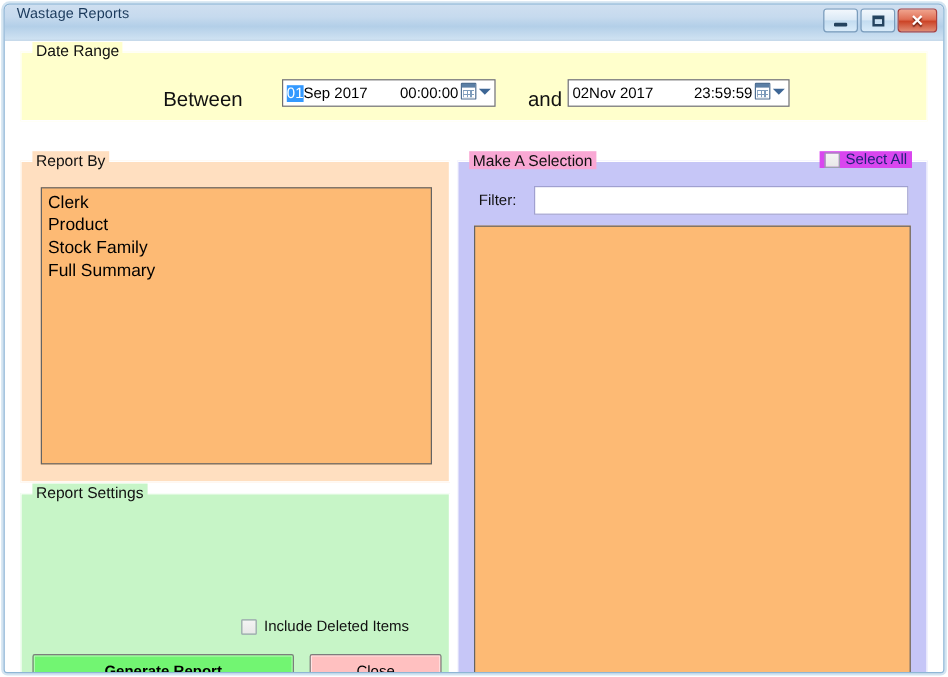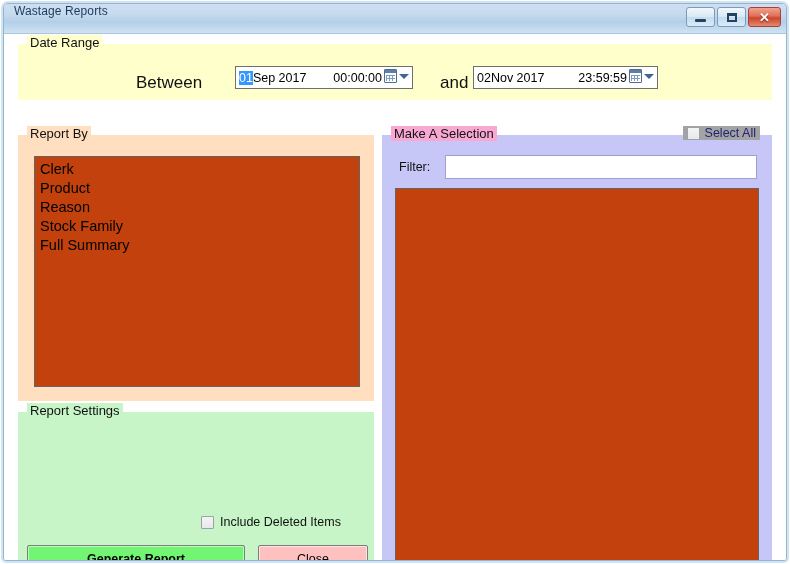--- a/index.html
+++ b/index.html
@@ -212,21 +212,21 @@
     left: 13px;
     top: 100px;
     width: 358px;
     height: 268px;
     background: #ffdfc0;
   }
   #report-by .group-title { background: #ffdfc0; }
   .listbox {
     position: absolute;
     box-sizing: border-box;
-    background: #c2410c;
+    background: #fdba74;
     border: 1px solid #646464;
     overflow: hidden;
   }
   #report-by-list {
     left: 16px;
     top: 21px;
     width: 326px;
     height: 231px;
     padding: 3px 0 0 3px;
   }
@@ -309,21 +309,21 @@
     background: #c6c6f7;
   }
   #make-a-selection .group-title { background: #f9a8d4; }
   #select-all-row {
     position: absolute;
     right: 12px;
     top: -9px;
     display: flex;
     align-items: center;
     gap: 5px;
-    background: #a3a3a3;
+    background: #d946ef;
     padding: 0 4px;
   }
   #select-all-row .chk-label {
     color: #22227a;
     font-size: 12.5px;
   }
   .filter-label {
     position: absolute;
     left: 17px;
     top: 25px;
@@ -404,21 +404,20 @@
           <div class="dp-caret"></div>
         </div>
       </div>
     </div>
 
     <div class="group" id="report-by">
       <div class="group-title">Report By</div>
       <div class="listbox" id="report-by-list">
         <div class="list-item">Clerk</div>
         <div class="list-item">Product</div>
-        <div class="list-item">Reason</div>
         <div class="list-item">Stock Family</div>
         <div class="list-item">Full Summary</div>
       </div>
     </div>
 
     <div class="group" id="report-settings">
       <div class="group-title">Report Settings</div>
 
       <div class="chk-row" id="include-deleted-row">
         <div class="checkbox"></div>

